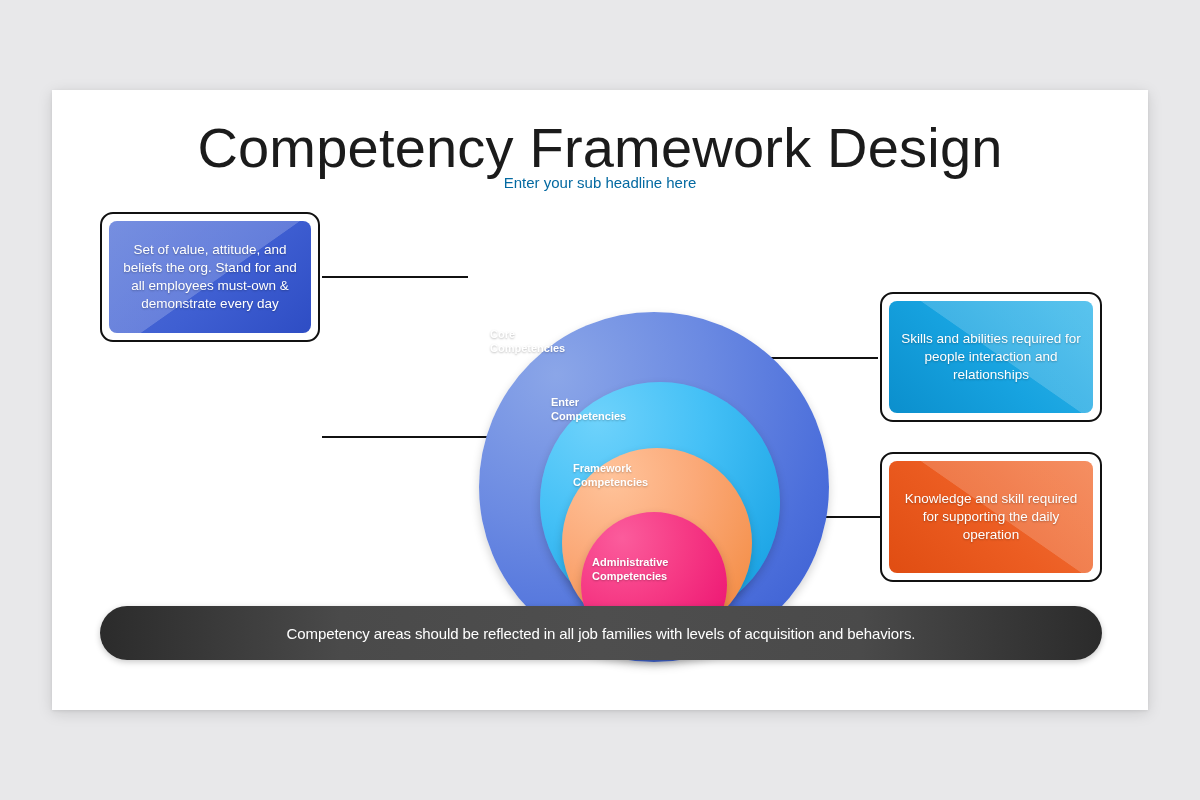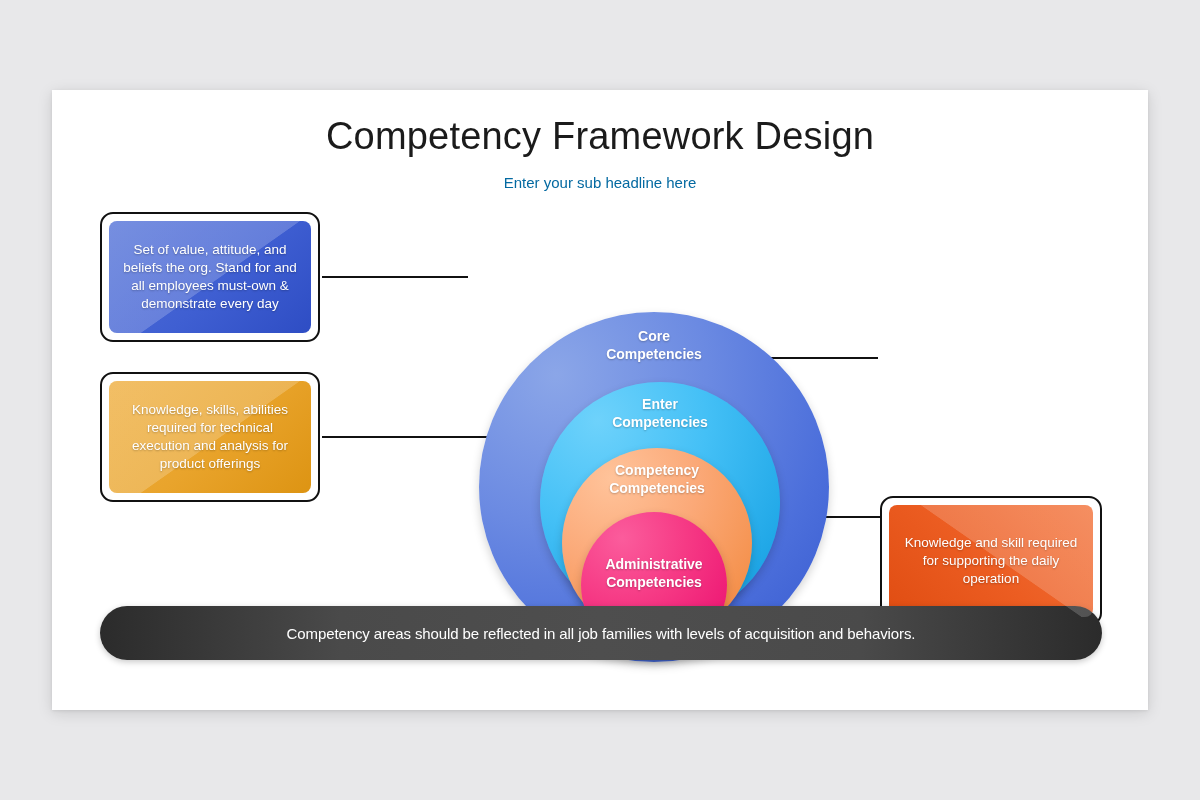--- a/index.html
+++ b/index.html
@@ -15,37 +15,37 @@
   
   .slide{
     position:absolute;left:52px;top:90px;width:1096px;height:620px;
     background:#ffffff;
     box-shadow:0 3px 14px rgba(0,0,0,.13), 0 1px 3px rgba(0,0,0,.08);
   }
 
   
   .title{
     position:absolute;left:0;top:25px;width:1096px;text-align:center;
-    font-size:38px;font-weight:400;color:#1b1b1b;letter-spacing:.2px;
+    font-size:56px;font-weight:400;color:#1b1b1b;letter-spacing:.2px;
     white-space:nowrap;
   }
   .subtitle{
     position:absolute;left:0;top:84px;width:1096px;text-align:center;
     font-size:15px;font-weight:400;color:#0369a1;
   }
 
   
   .venn{position:absolute;left:375px;top:130px;width:350px;height:355px;}
   .circ{
     position:absolute;border-radius:50%;
     box-shadow:0 4px 10px rgba(0,0,0,.18);
   }
   .circ .lbl{
-    position:absolute;left:0;width:100%;text-align:center;
-    color:#fff;font-weight:bold;font-size:14px;line-height:1.27;
+    position:absolute;left:11px;width:100%;text-align:left;
+    color:#fff;font-weight:bold;font-size:11px;line-height:1.27;
     text-shadow:0 1px 2px rgba(0,0,0,.25);
     pointer-events:none;
   }
   
   #c-core{
     left:52px;top:92px;width:350px;height:350px;
     background:radial-gradient(circle at 22% 18%, #8ba6e8 0%, #6b8ae2 38%, #4c6fdb 70%, #3558cf 100%);
   }
   #c-core .lbl{top:16px;}
   
@@ -102,21 +102,21 @@
   .gloss.rev{
     background:linear-gradient(to bottom left, rgba(255,255,255,.20) 0%, rgba(255,255,255,.18) 46%, rgba(255,255,255,0) 46.2%);
   }
 
   #b-core{left:48px;top:122px;width:220px;height:130px;}
   #b-core .inner{background:linear-gradient(135deg,#5170d8 0%,#3f5fd2 55%,#2e4dc4 100%);}
   #b-tech{left:48px;top:282px;width:220px;height:130px;}
   #b-tech .inner{background:linear-gradient(135deg,#eead3c 0%,#e9a42c 52%,#dd9413 100%);}
   #b-people{left:828px;top:202px;width:222px;height:130px;}
   #b-people .inner{background:linear-gradient(225deg,#33b6ea 0%,#17a3e0 52%,#0b8fcd 100%);}
-  #b-admin{left:828px;top:362px;width:222px;height:130px;margin-top:44px;}
+  #b-admin{left:828px;top:362px;width:222px;height:130px;}
   #b-admin .inner{background:linear-gradient(225deg,#f3743c 0%,#ec5d22 52%,#e04d12 100%);}
 
   
   .footer{
     position:absolute;left:48px;top:516px;width:1002px;height:54px;
     border-radius:27px;
     background:linear-gradient(to right,#2b2b2b 0%,#4a4a4a 24%,#4e4e4e 50%,#4a4a4a 76%,#2b2b2b 100%);
     display:flex;align-items:center;justify-content:center;
     box-shadow:0 2px 6px rgba(0,0,0,.22);
   }
@@ -150,48 +150,48 @@
 
       <div class="circ" id="c-people">
         <div class="lbl">
           <div>Enter</div>
           <div>Competencies</div>
         </div>
       </div>
 
       <div class="circ" id="c-tech">
         <div class="lbl">
-          <div>Competency</div>
+          <div>Framework</div>
           <div>Competencies</div>
         </div>
       </div>
 
       <div class="circ" id="c-admin">
         <div class="lbl">
           <div>Administrative</div>
           <div>Competencies</div>
         </div>
       </div>
 
     </div>
 
     <div class="callout" id="b-core">
       <div class="inner">
         <div class="gloss"></div>
         <div class="txt">Set of value, attitude, and beliefs the org. Stand for and all employees must-own &amp; demonstrate every day</div>
       </div>
     </div>
 
-    <div class="callout" id="b-tech">
+
+    <div class="callout" id="b-people">
       <div class="inner">
-        <div class="gloss"></div>
-        <div class="txt">Knowledge, skills, abilities required for technical execution and analysis for product offerings</div>
-      </div>
-    </div>
-
+        <div class="gloss rev"></div>
+        <div class="txt">Skills and abilities required for people interaction and relationships</div>
+      </div>
+    </div>
 
     <div class="callout" id="b-admin">
       <div class="inner">
         <div class="gloss rev"></div>
         <div class="txt">Knowledge and skill required for supporting the daily operation</div>
       </div>
     </div>
 
     <div class="footer">
       <span>Competency areas should be reflected in all job families with levels of acquisition and behaviors.</span>

